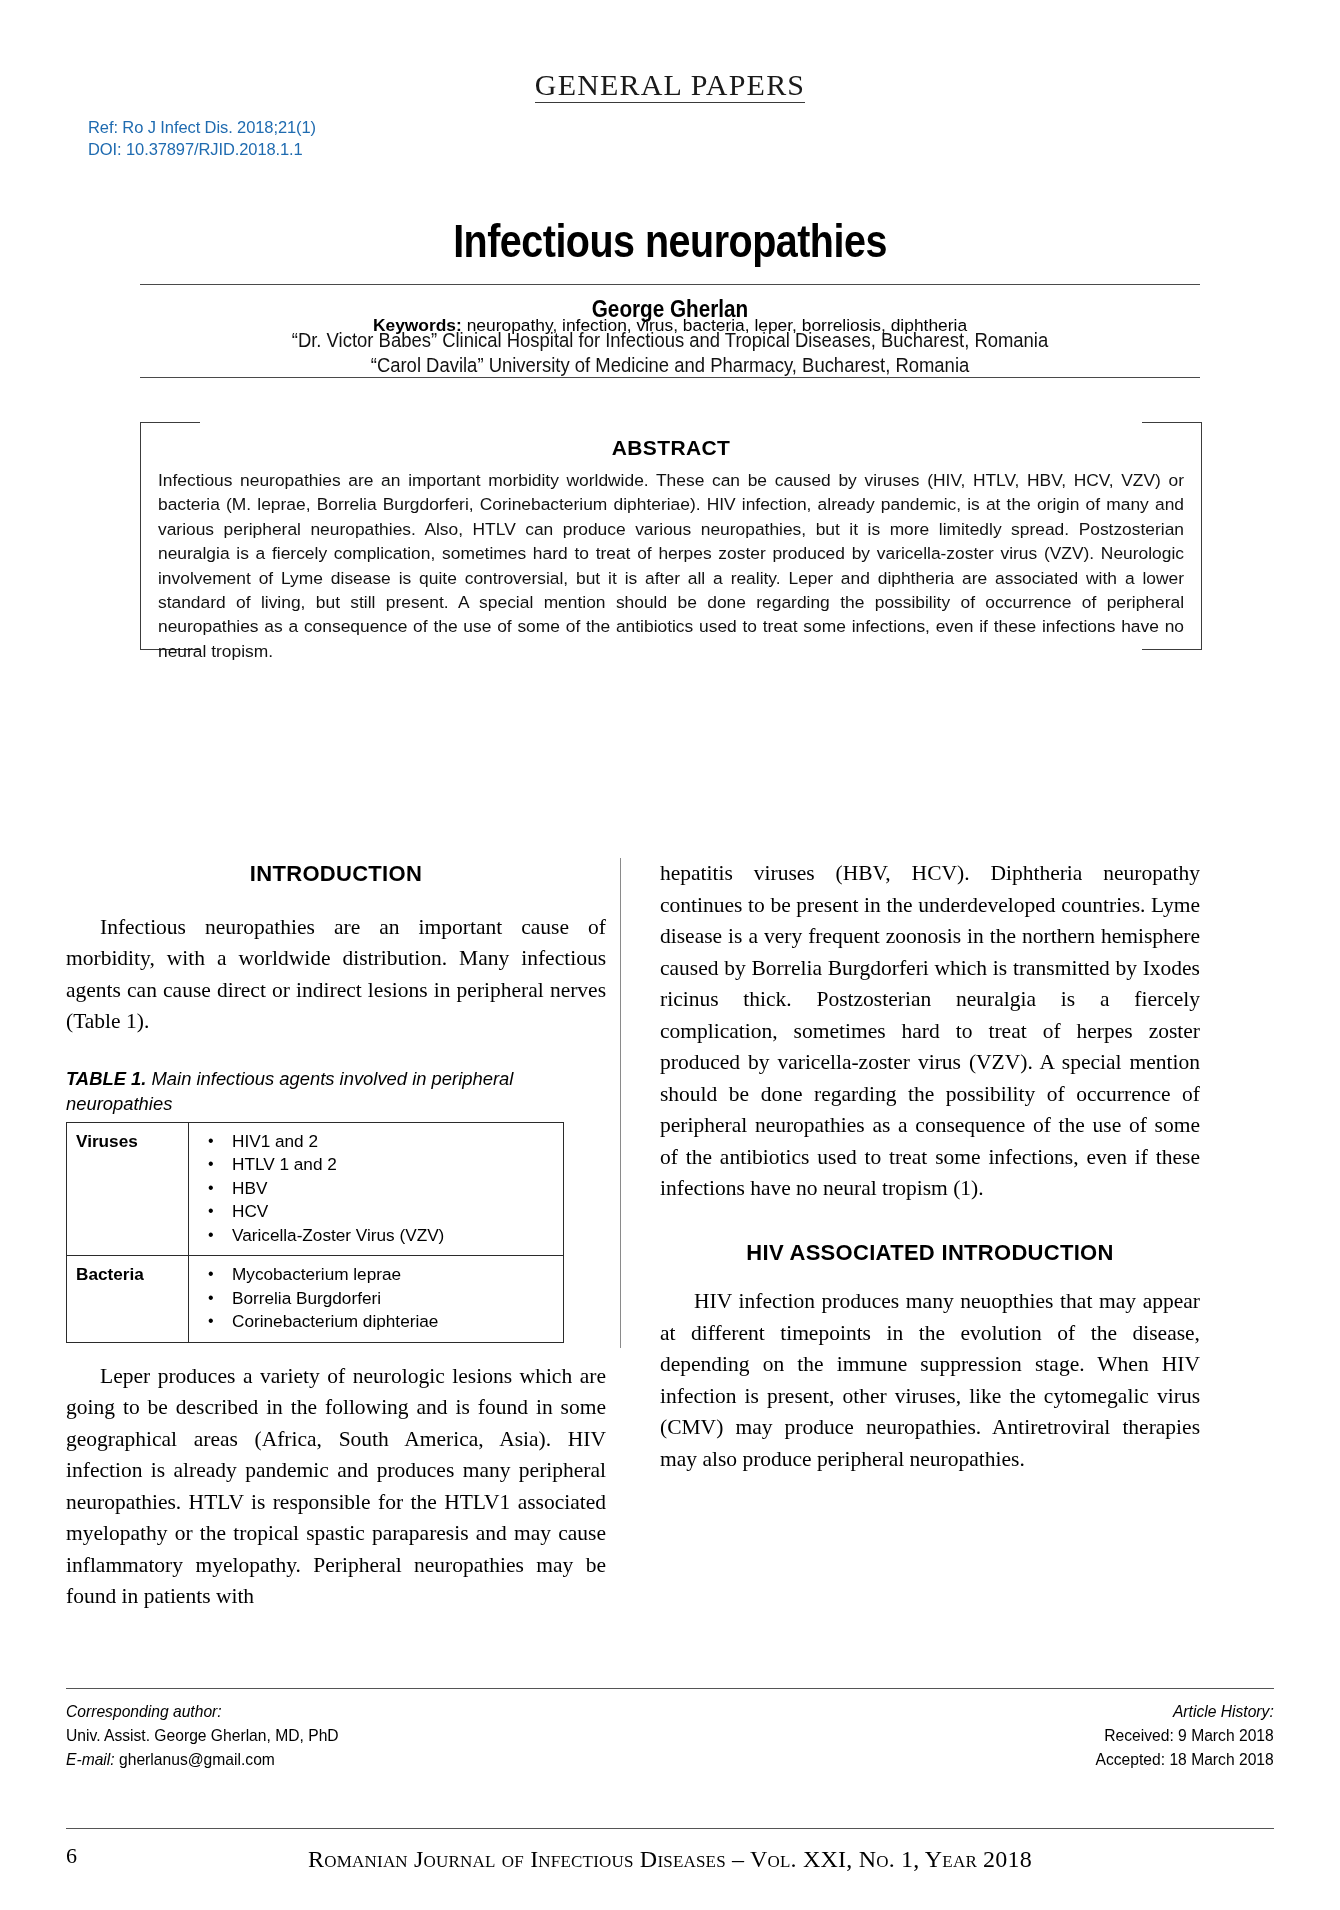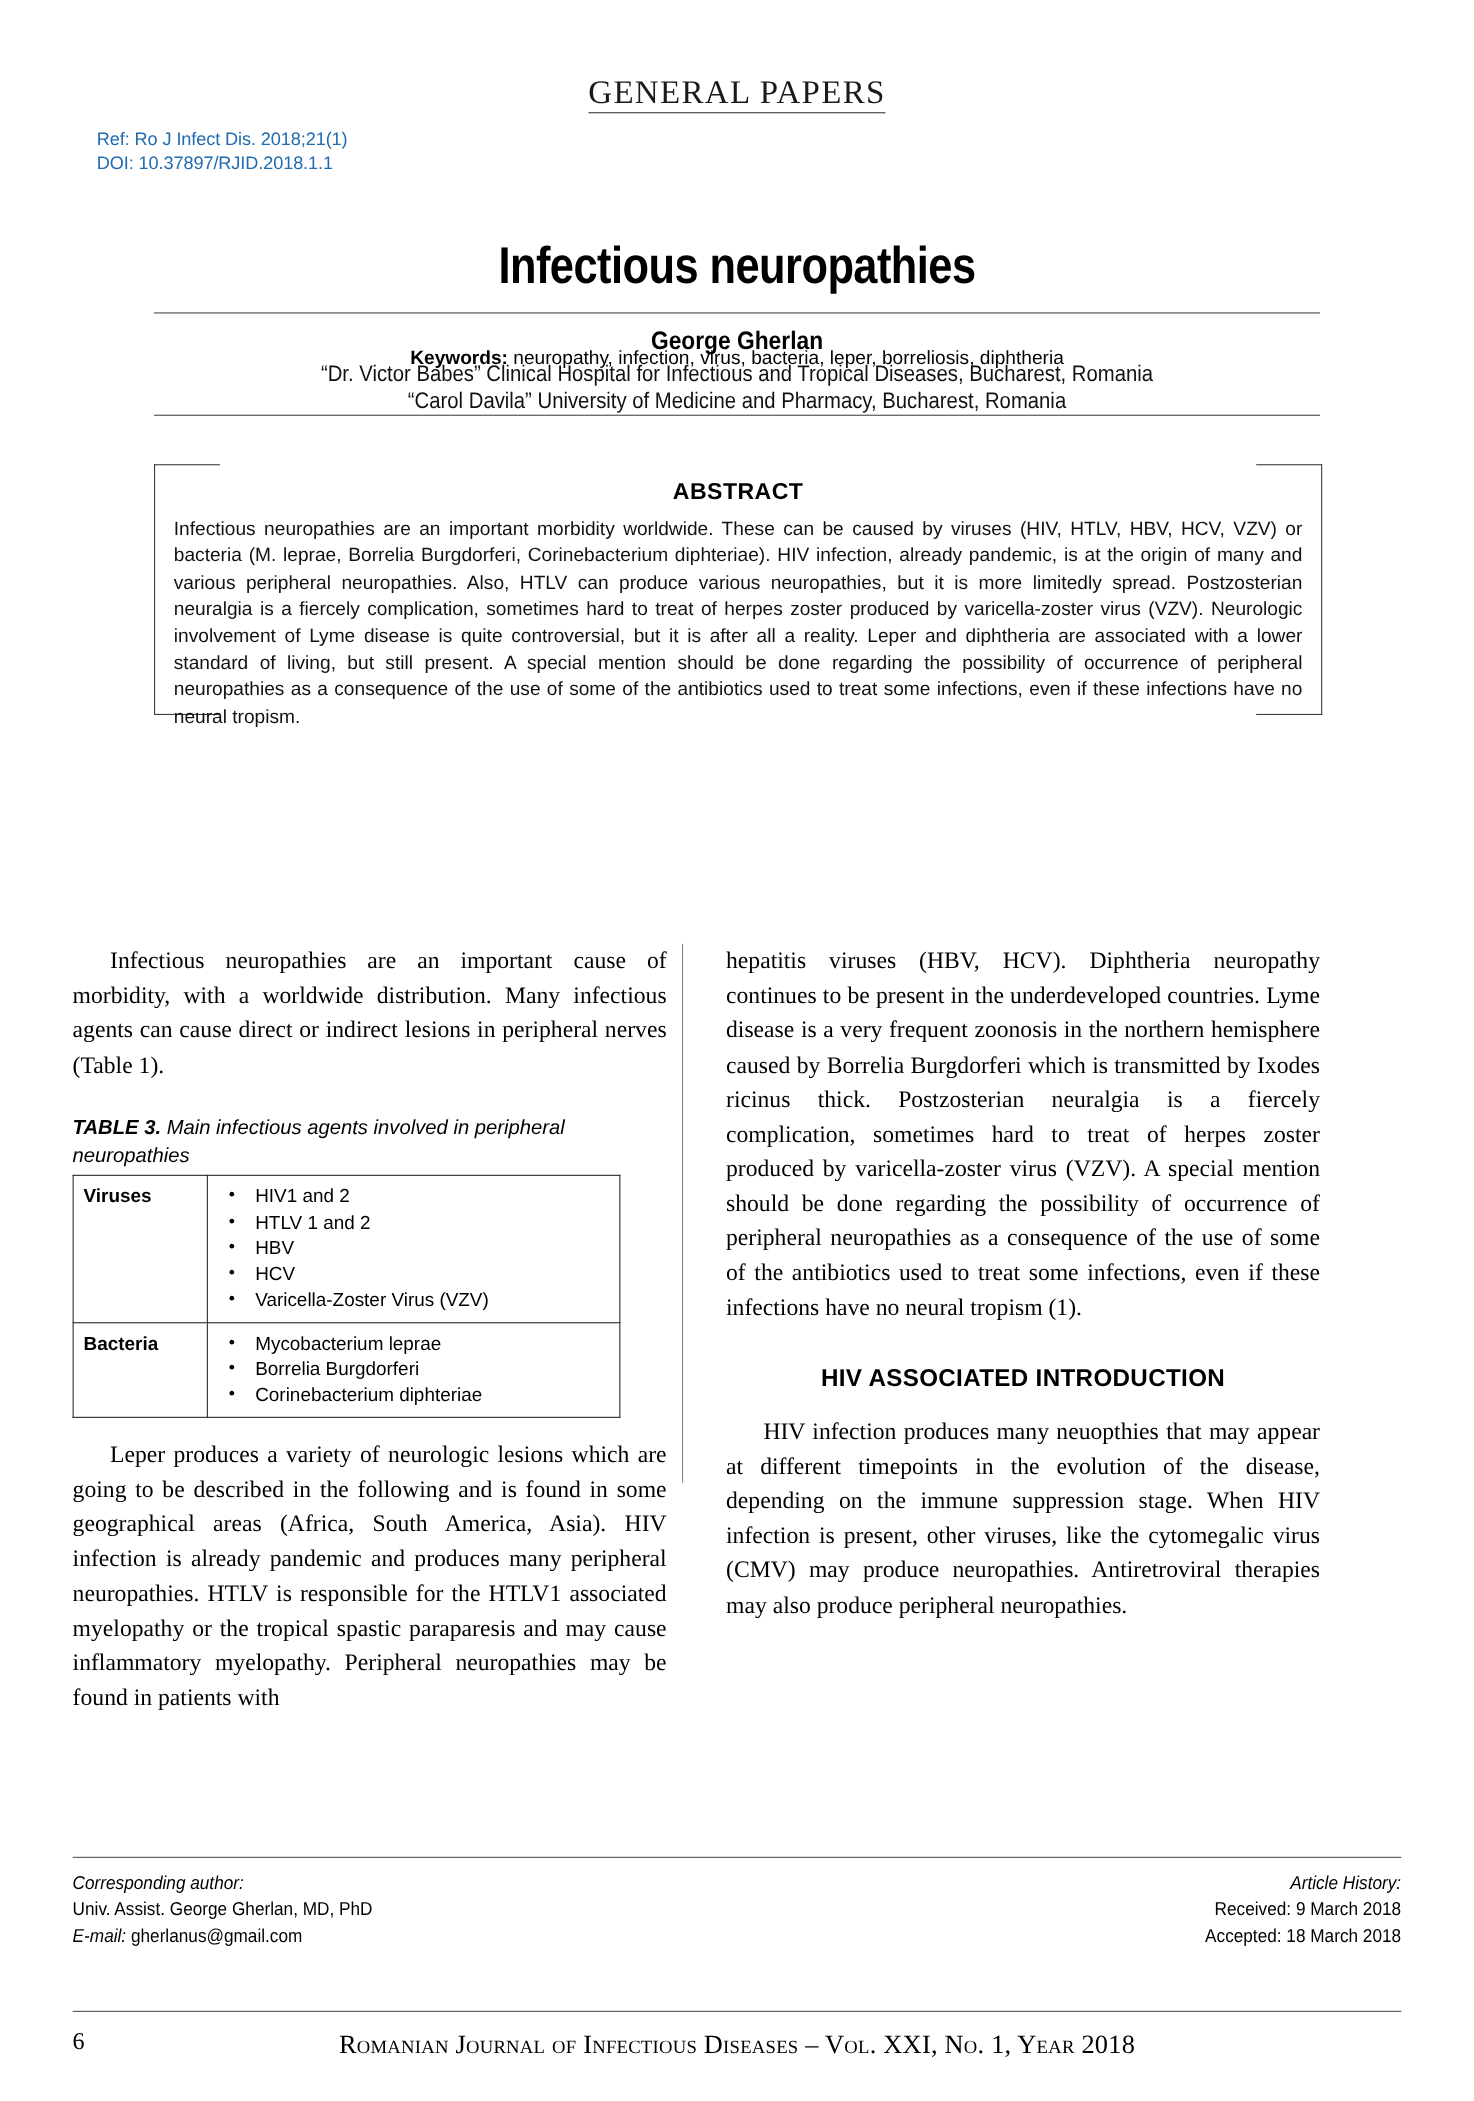--- a/index.html
+++ b/index.html
@@ -325,24 +325,25 @@
     <div class="abstract-title">ABSTRACT</div>
     <div class="abstract-body">Infectious neuropathies are an important morbidity worldwide. These can be caused by viruses (HIV, HTLV, HBV, HCV, VZV) or bacteria (M. leprae, Borrelia Burgdorferi, Corinebacterium diphteriae). HIV infection, already pandemic, is at the origin of many and various peripheral neuropathies. Also, HTLV can produce various neuropathies, but it is more limitedly spread. Postzosterian neuralgia is a fiercely complication, sometimes hard to treat of herpes zoster produced by varicella-zoster virus (VZV). Neurologic involvement of Lyme disease is quite controversial, but it is after all a reality. Leper and diphtheria are associated with a lower standard of living, but still present. A special mention should be done regarding the possibility of occurrence of peripheral neuropathies as a consequence of the use of some of the antibiotics used to treat some infections, even if these infections have no neural tropism.</div>
   </div>
   <div class="keywords">
     <b>Keywords:</b><span>&nbsp;</span><span>neuropathy, infection, virus, bacteria, leper, borreliosis, diphtheria</span>
   </div>
 
   <div class="col-divider"></div>
 
   <div class="col col-left">
+    <div class="sec-head">INTRODUCTION</div>
     <p class="para">Infectious neuropathies are an important cause of morbidity, with a worldwide distribution. Many infectious agents can cause direct or indirect lesions in peripheral nerves (Table 1).</p>
 
     <div class="table-caption">
-      <b>TABLE 3.</b><span> Main infectious agents involved in peripheral neuropathies</span>
+      <b>TABLE 1.</b><span> Main infectious agents involved in peripheral neuropathies</span>
     </div>
 
     <table class="t1">
       <tbody>
         <tr>
           <td class="cat">Viruses</td>
           <td>
             <ul>
               <li>HIV1 and 2</li>
               <li>HTLV 1 and 2</li>

